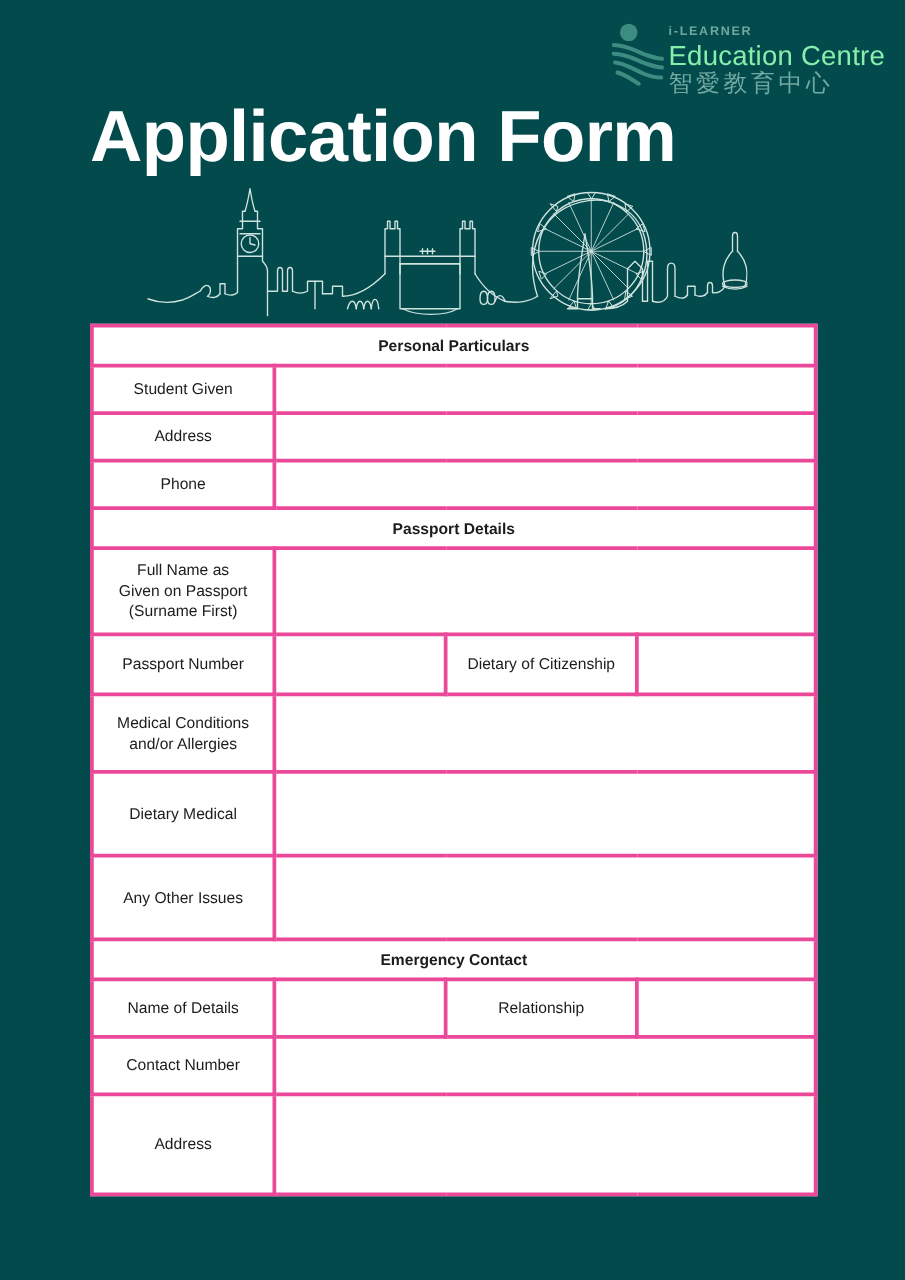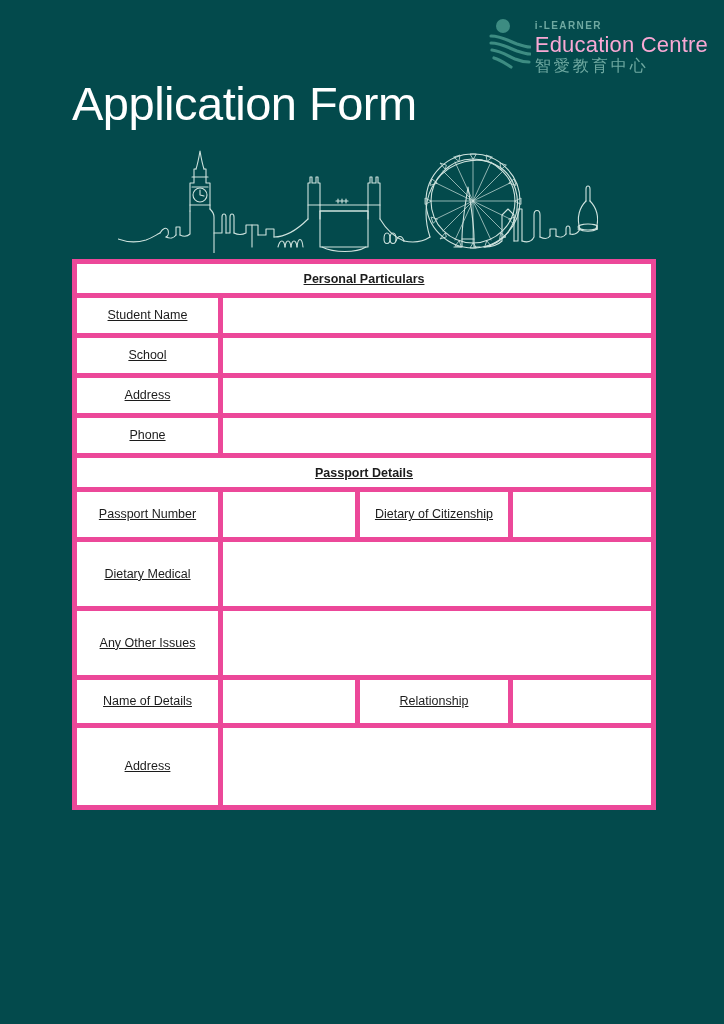--- a/index.html
+++ b/index.html
@@ -30,36 +30,36 @@
     font-size: 10px;
     font-weight: bold;
     letter-spacing: 1.4px;
     color: #6fa9a1;
     margin-bottom: 3px;
   }
   #brand-name {
     font-size: 22px;
     font-weight: 300;
     letter-spacing: 0.2px;
-    color: #f9a8d4;
+    color: #86efac;
     margin-bottom: 2px;
   }
   #brand-name-cn {
-    font-size: 16px;
+    font-size: 19px;
     letter-spacing: 3px;
     color: #6fa9a1;
   }
 
   
   #page-title {
     position: absolute;
     left: 72px;
     top: 76px;
-    font-size: 47px;
-    font-weight: normal;
+    font-size: 58px;
+    font-weight: bold;
     color: #ffffff;
     letter-spacing: -0.5px;
     margin: 0;
   }
 
   
   #skyline {
     position: absolute;
     left: 118px;
     top: 143px;
@@ -71,28 +71,27 @@
   #application-table {
     position: absolute;
     left: 72px;
     top: 259px;
     width: 579px;
     border-collapse: collapse;
     background: #ffffff;
     table-layout: fixed;
   }
   #application-table td {
-    border: 5px solid #ec4899;
+    border: 3px solid #ec4899;
     background: #ffffff;
     color: #1c1c1c;
     font-size: 12.5px;
     text-align: center;
     vertical-align: middle;
     padding: 3px 5px;
-    text-decoration: underline;
   }
   td.section-head {
     font-weight: bold;
     font-size: 12.5px;
     height: 23px;
   }
   td.field-label { line-height: 1.35; }
   td.field-input { background: #ffffff; }
 </style>
 </head>
@@ -217,60 +216,74 @@
       <col style="width:137px">
       <col style="width:153px">
       <col style="width:143px">
   </colgroup>
   <tbody>
 
   <tr>
     <td class="section-head" colspan="4">Personal Particulars</td>
   </tr>
   <tr>
-    <td class="field-label" style="height:29px">Student Name</td>
-    <td class="field-input" colspan="3"></td>
-  </tr>
-  <tr>
-    <td class="field-label" style="height:29px">School</td>
+    <td class="field-label" style="height:29px">Student Given</td>
     <td class="field-input" colspan="3"></td>
   </tr>
   <tr>
     <td class="field-label" style="height:29px">Address</td>
     <td class="field-input" colspan="3"></td>
   </tr>
   <tr>
     <td class="field-label" style="height:29px">Phone</td>
     <td class="field-input" colspan="3"></td>
   </tr>
 
   <tr>
     <td class="section-head" colspan="4">Passport Details</td>
   </tr>
   <tr>
+    <td class="field-label" style="height:60px; white-space:pre-line">Full Name as
+Given on Passport
+(Surname First)</td>
+    <td class="field-input" colspan="3"></td>
+  </tr>
+  <tr>
     <td class="field-label" style="height:39px">Passport Number</td>
     <td class="field-input"></td>
     <td class="field-label">Dietary of Citizenship</td>
     <td class="field-input"></td>
   </tr>
 
   <tr>
+    <td class="field-label" style="height:53px; white-space:pre-line">Medical Conditions
+and/or Allergies</td>
+    <td class="field-input" colspan="3"></td>
+  </tr>
+  <tr>
     <td class="field-label" style="height:58px">Dietary Medical</td>
     <td class="field-input" colspan="3"></td>
   </tr>
   <tr>
     <td class="field-label" style="height:58px">Any Other Issues</td>
     <td class="field-input" colspan="3"></td>
   </tr>
 
   <tr>
+    <td class="section-head" colspan="4">Emergency Contact</td>
+  </tr>
+  <tr>
     <td class="field-label" style="height:37px">Name of Details</td>
     <td class="field-input"></td>
     <td class="field-label">Relationship</td>
     <td class="field-input"></td>
+  </tr>
+  <tr>
+    <td class="field-label" style="height:37px">Contact Number</td>
+    <td class="field-input" colspan="3"></td>
   </tr>
   <tr>
     <td class="field-label" style="height:71px">Address</td>
     <td class="field-input" colspan="3"></td>
   </tr>
 
   </tbody>
 </table>
 
 </body></html>

